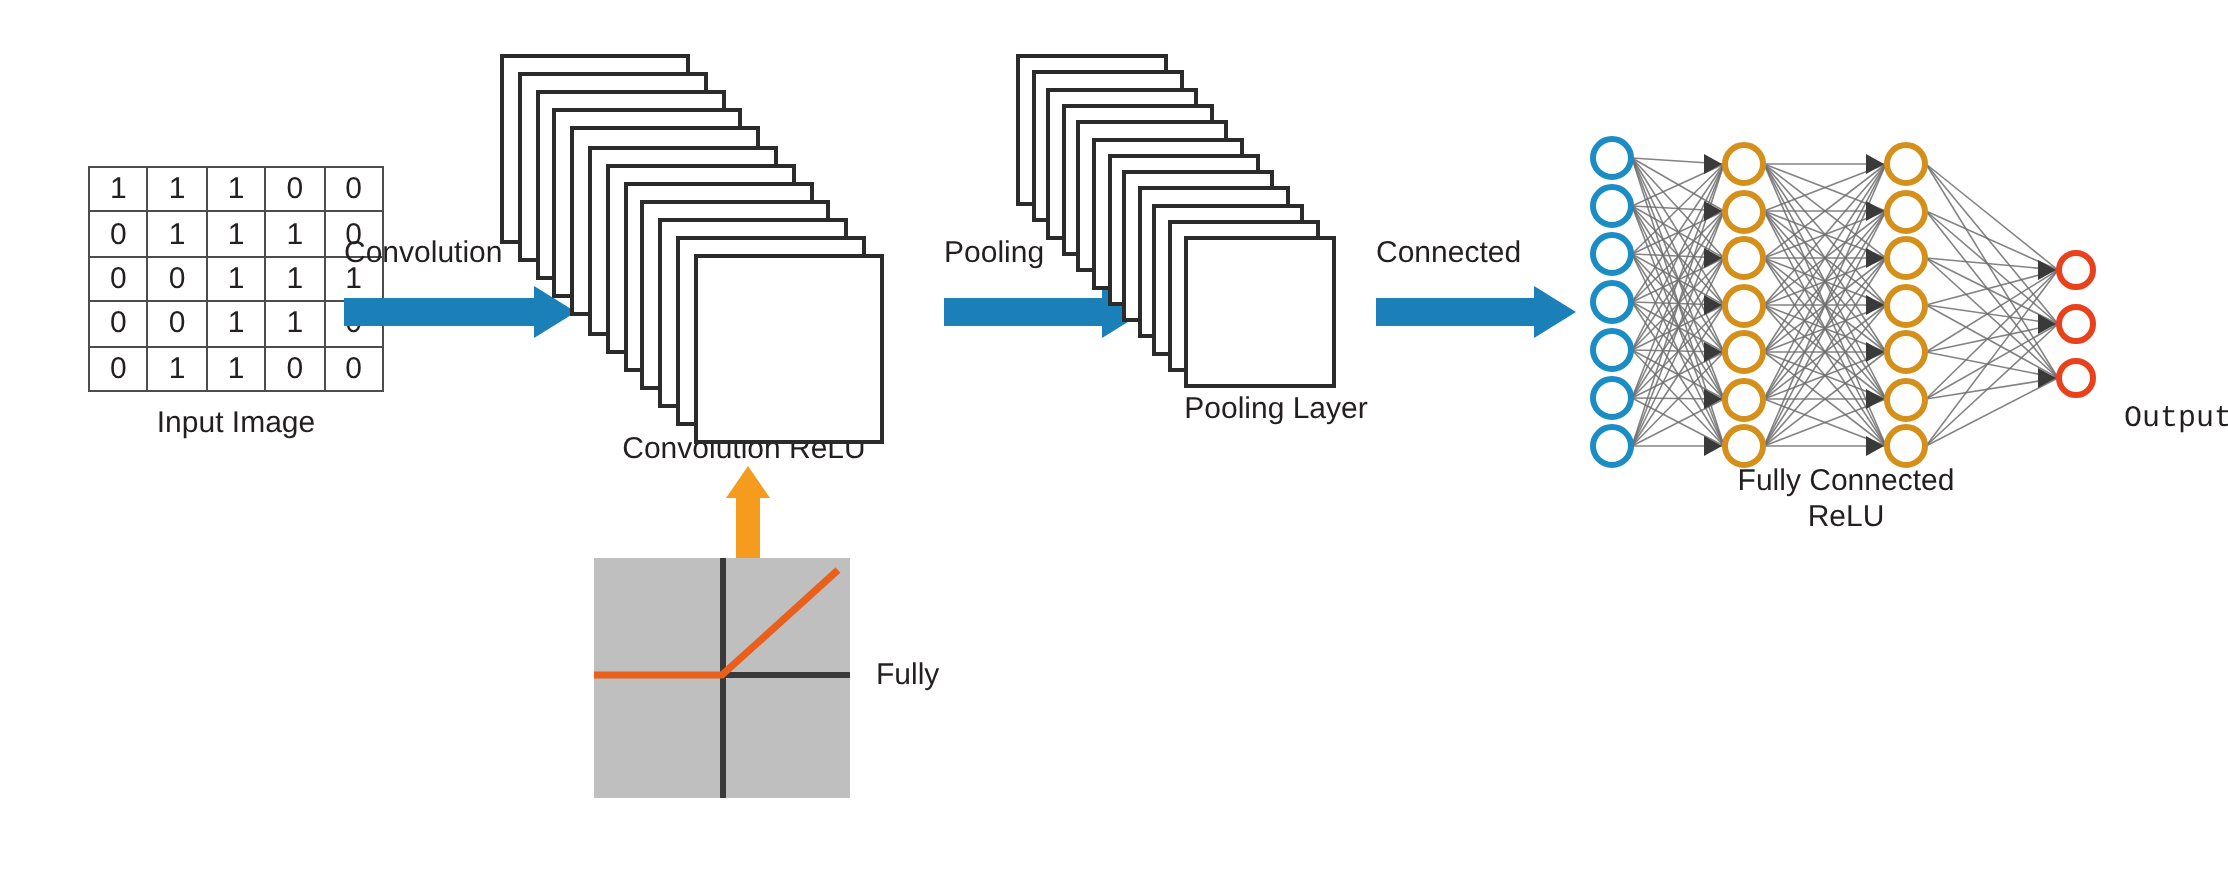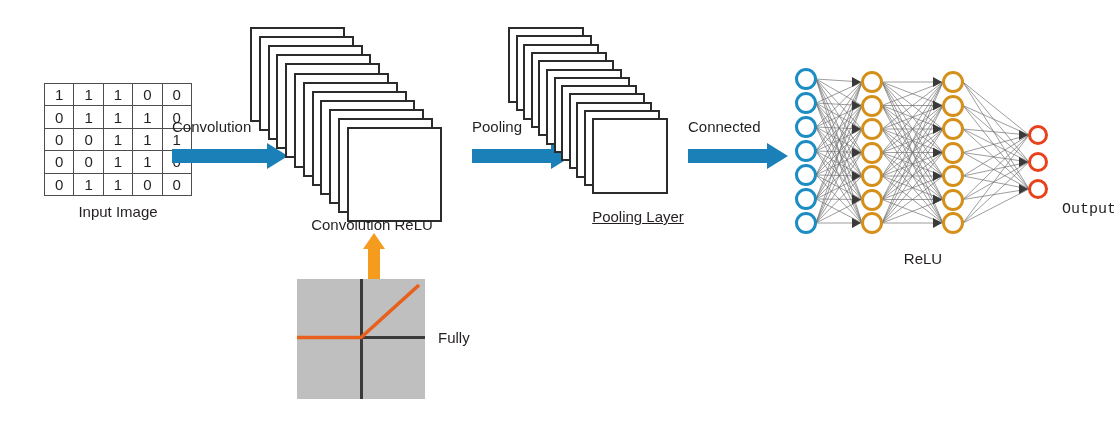--- a/index.html
+++ b/index.html
@@ -197,21 +197,21 @@
       <div class="card" style="left: 530.8px; top: 51.9px; width: 76px; height: 76px; z-index: 4;"></div>
       <div class="card" style="left: 538.4px; top: 60.2px; width: 76px; height: 76px; z-index: 5;"></div>
       <div class="card" style="left: 546px; top: 68.5px; width: 76px; height: 76px; z-index: 6;"></div>
       <div class="card" style="left: 553.6px; top: 76.8px; width: 76px; height: 76px; z-index: 7;"></div>
       <div class="card" style="left: 561.2px; top: 85.1px; width: 76px; height: 76px; z-index: 8;"></div>
       <div class="card" style="left: 568.8px; top: 93.4px; width: 76px; height: 76px; z-index: 9;"></div>
       <div class="card" style="left: 576.4px; top: 101.7px; width: 76px; height: 76px; z-index: 10;"></div>
       <div class="card" style="left: 584px; top: 110px; width: 76px; height: 76px; z-index: 11;"></div>
       <div class="card" style="left: 591.6px; top: 118.3px; width: 76px; height: 76px; z-index: 12;"></div>
     </div>
-  <div class="lbl" style="left:548px; top:208px; width:180px;text-decoration:underline;">Pooling Layer</div>
+  <div class="lbl" style="left:548px; top:196px; width:180px;">Pooling Layer</div>
 
   <div class="lbl" style="left:688px; top:118px; width:100px; text-align:left;">Connected</div>
   <div class="arrow-blue" style="left:688px; top:143px; width:100px;">
     <div class="shaft" style="width:79px;"></div>
     <div class="head" style="left:79px;"></div>
   </div>
 
   <div id="relu-arrow">
     <div class="head"></div>
     <div class="shaft"></div>
@@ -383,16 +383,17 @@
       <div class="node" style="left: 942px; top: 118px; width: 22px; height: 22px; border: 3px solid rgb(212, 144, 26);"></div>
       <div class="node" style="left: 942px; top: 141.5px; width: 22px; height: 22px; border: 3px solid rgb(212, 144, 26);"></div>
       <div class="node" style="left: 942px; top: 165px; width: 22px; height: 22px; border: 3px solid rgb(212, 144, 26);"></div>
       <div class="node" style="left: 942px; top: 188.5px; width: 22px; height: 22px; border: 3px solid rgb(212, 144, 26);"></div>
       <div class="node" style="left: 942px; top: 212px; width: 22px; height: 22px; border: 3px solid rgb(212, 144, 26);"></div>
       <div class="node" style="left: 1028px; top: 125px; width: 20px; height: 20px; border: 3px solid rgb(232, 65, 28);"></div>
       <div class="node" style="left: 1028px; top: 152px; width: 20px; height: 20px; border: 3px solid rgb(232, 65, 28);"></div>
       <div class="node" style="left: 1028px; top: 179px; width: 20px; height: 20px; border: 3px solid rgb(232, 65, 28);"></div>
     </div>
 
+  <div class="lbl" style="left:828px; top:232px; width:190px;">Fully Connected</div>
   <div class="lbl" style="left:828px; top:250px; width:190px;">ReLU</div>
   <div class="lbl" style="left:1044px; top:201px; width:90px;font-family:Liberation Mono, monospace;">Output</div>
 
 </div>
 
 </body></html>

